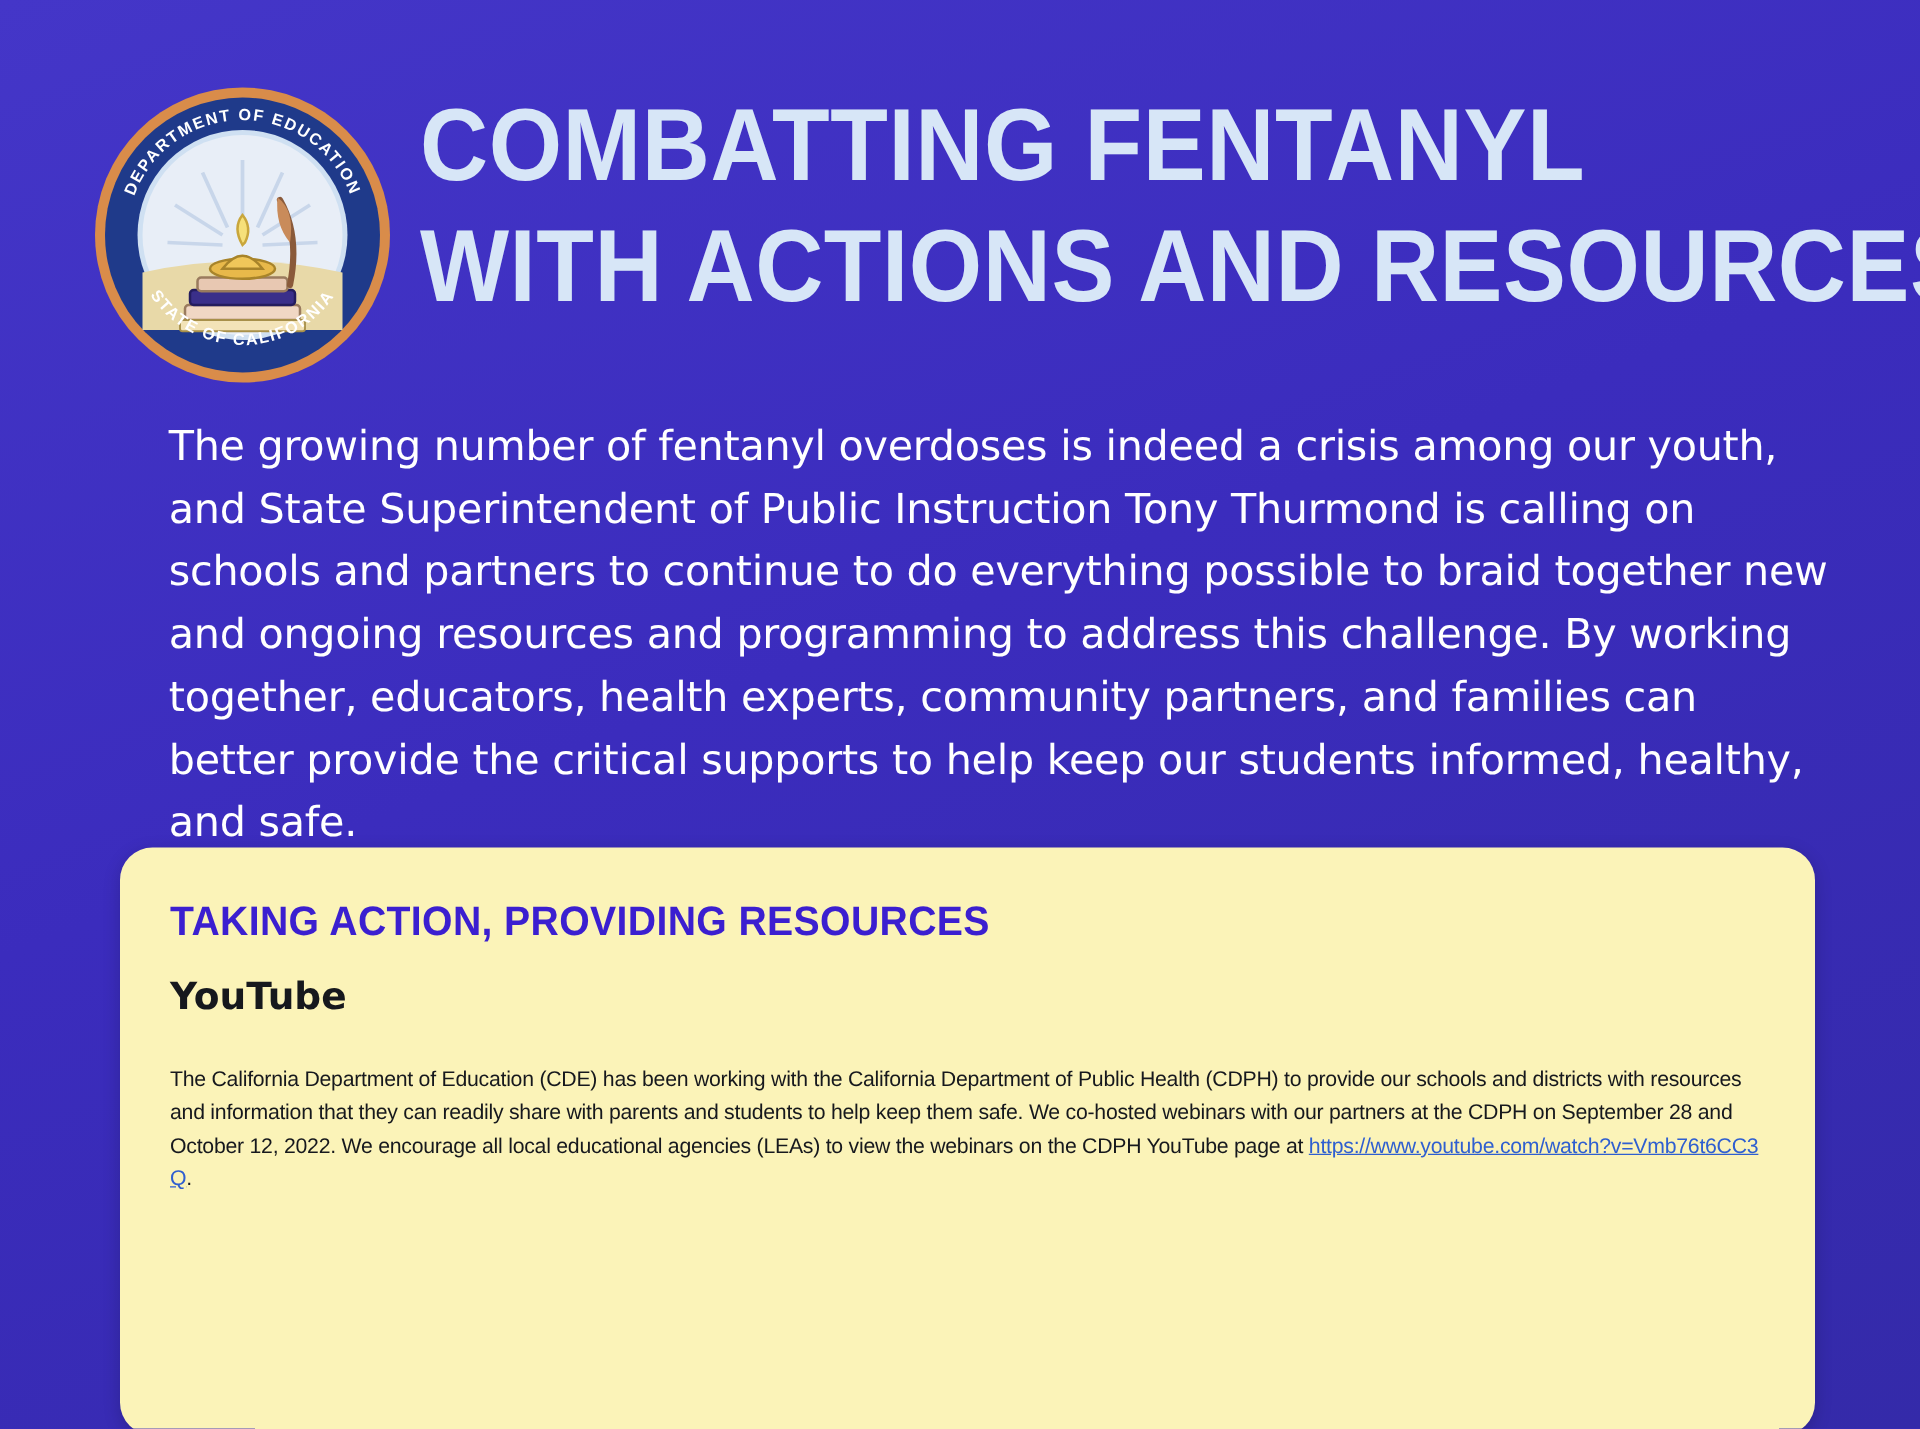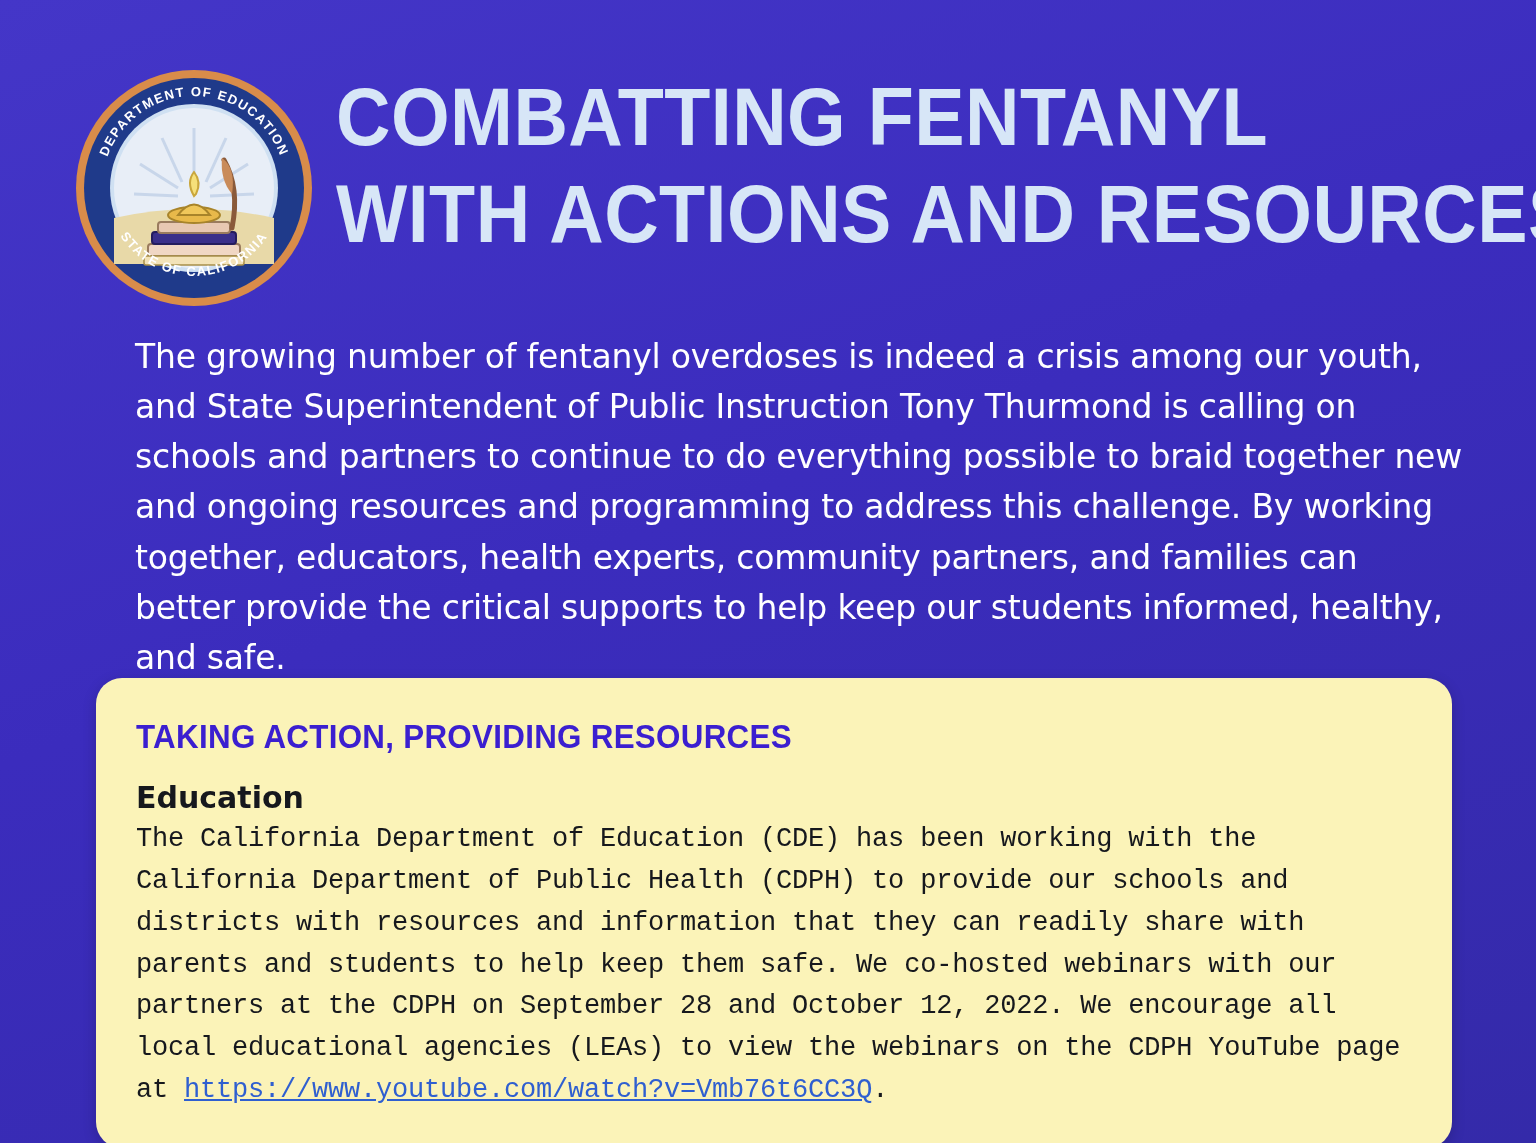--- a/index.html
+++ b/index.html
@@ -100,23 +100,23 @@
     transform-origin: left center;
   }
   .card-subheading {
     margin-top: 24px;
     font-family: "DejaVu Sans", sans-serif;
     font-weight: bold;
     font-size: 30px;
     color: #16181d;
   }
   .card-body {
-    margin-top: 4px;
-    font-family: Liberation Mono, monospace;
-    font-size: 27px;
+    margin-top: 36px;
+    font-family: Liberation Sans, sans-serif;
+    font-size: 17px;
     line-height: 1.55;
     color: #16181d;
     letter-spacing: -0.2px;
   }
   .card-body a {
     color: #2f5fd0;
     text-decoration: underline;
     word-break: break-all;
   }
 </style>
@@ -176,20 +176,20 @@
       <div class="title-line">COMBATTING FENTANYL</div>
       <div class="title-line second">WITH ACTIONS AND RESOURCES</div>
     </div>
   </div>
 
   <div class="intro">The growing number of fentanyl overdoses is indeed a crisis among our youth, and State Superintendent of Public Instruction Tony Thurmond is calling on schools and partners to continue to do everything possible to braid together new and ongoing resources and programming to address this challenge. By working together, educators, health experts, community partners, and families can better provide the critical supports to help keep our students informed, healthy, and safe.</div>
 
   <div class="card">
     <div class="card-inner">
       <div class="card-heading">TAKING ACTION, PROVIDING RESOURCES</div>
-      <div class="card-subheading">Education</div>
+      <div class="card-subheading">YouTube</div>
       <div class="card-body">
         <span>The California Department of Education (CDE) has been working with the California Department of Public Health (CDPH) to provide our schools and districts with resources and information that they can readily share with parents and students to help keep them safe. We co-hosted webinars with our partners at the CDPH on September 28 and October 12, 2022. We encourage all local educational agencies (LEAs) to view the webinars on the CDPH YouTube page at </span><a href="#">https://www.youtube.com/watch?v=Vmb76t6CC3Q</a><span>.</span>
       </div>
     </div>
   </div>
 
 </div>
 
 </body></html>

